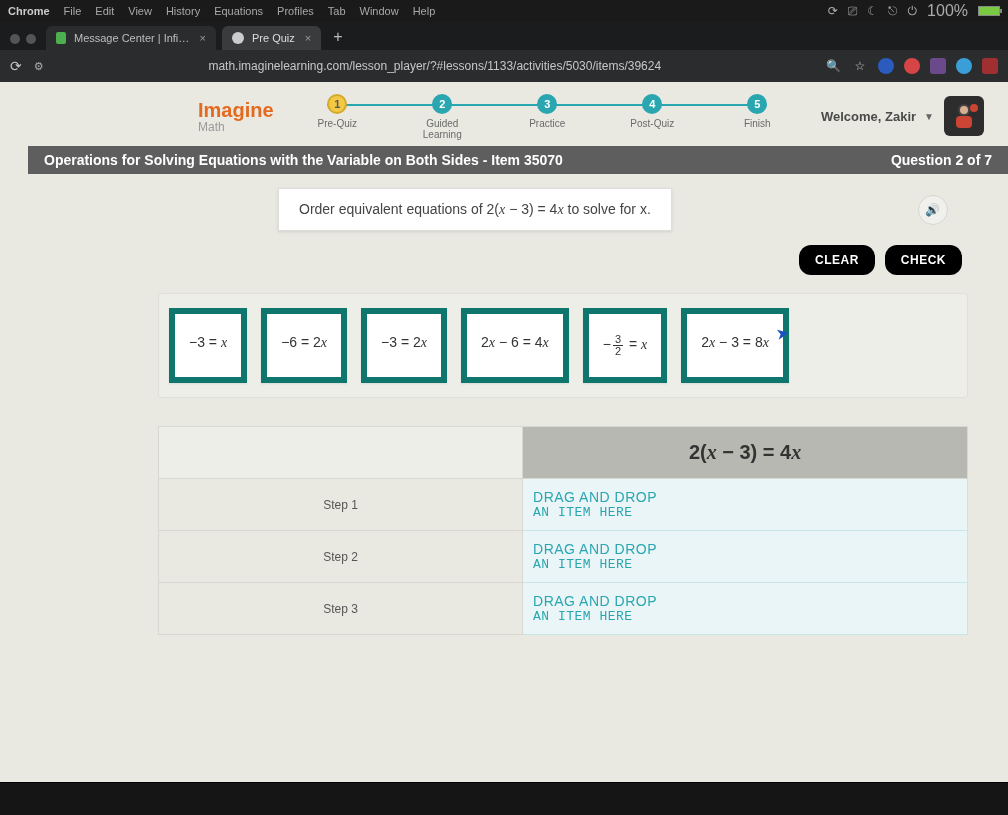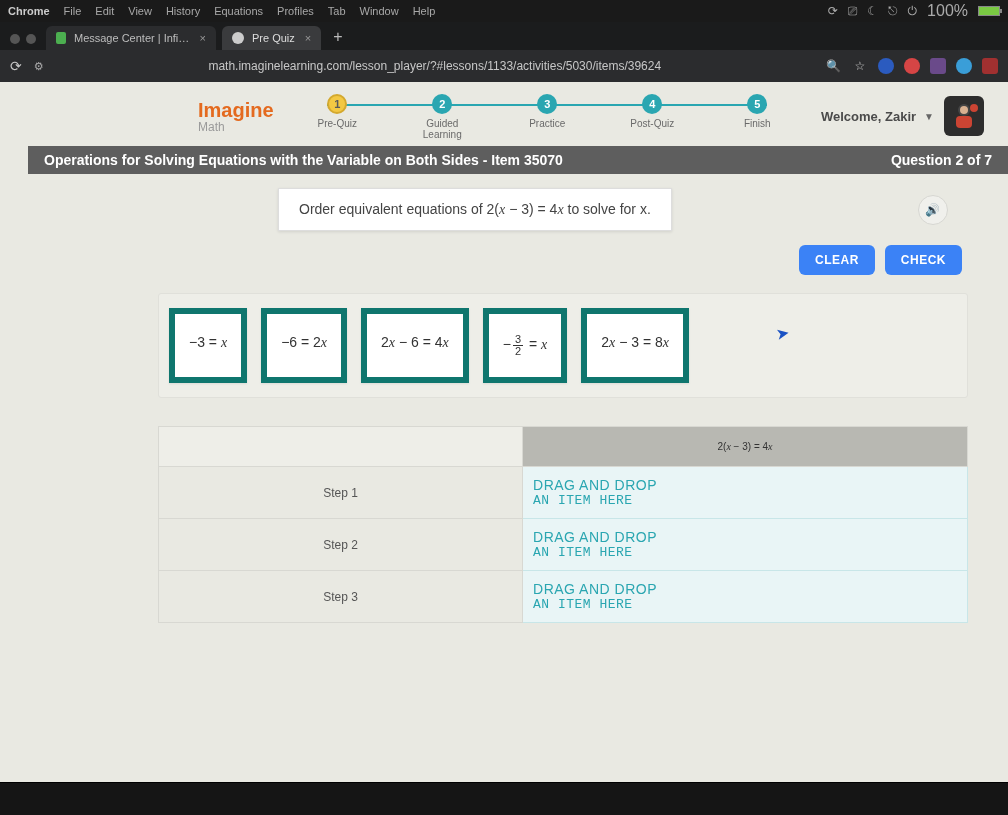--- a/index.html
+++ b/index.html
@@ -55,28 +55,28 @@
   .darkbar{background:#5e5e5e;color:#fff;display:flex;align-items:center;padding:6px 16px;font-size:14px;gap:40px;}
   .darkbar .title{flex:1;font-weight:600;}
   .darkbar .qno{font-weight:600;}
 
   .content{padding:14px 40px 40px 130px;}
   .prompt-row{display:flex;align-items:center;}
   .prompt{background:#fff;border:1px solid #ddd;box-shadow:0 1px 3px rgba(0,0,0,.1);padding:12px 20px;font-size:14px;color:#444;display:inline-block;margin-left:120px;}
   .audio{width:30px;height:30px;border-radius:50%;background:#f0f0ec;border:1px solid #d7d7d2;display:flex;align-items:center;justify-content:center;margin-left:auto;margin-right:20px;font-size:12px;color:#555;}
   
   .btns{display:flex;justify-content:flex-end;gap:10px;margin:14px 6px 18px 0;}
-  .btn{background:#3b82f6;color:#fff;font-size:12px;font-weight:700;padding:8px 16px;border-radius:6px;letter-spacing:.5px;}
+  .btn{background:#000000;color:#fff;font-size:12px;font-weight:700;padding:8px 16px;border-radius:12px;letter-spacing:.5px;}
   
   .tiles-row{background:#eeeee8;border:1px solid #e0e0da;border-radius:3px;padding:14px 10px;display:flex;gap:14px;margin-bottom:28px;}
   .tile{background:#fff;border:6px solid #0f766e;box-shadow:0 1px 2px rgba(0,0,0,.08);padding:20px 14px;font-size:14px;color:#333;font-family:"Times New Roman",serif;white-space:nowrap;}
   
   .table{width:100%;border-collapse:collapse;border:1px solid #d8d8d2;}
   .table td{border:1px solid #d8d8d2;padding:0;}
-  .table .given{background:#b8b8b2;text-align:center;padding:14px;font-family:"Times New Roman",serif;font-size:10px;color:#333;}
+  .table .given{background:#b8b8b2;text-align:center;padding:14px;font-family:"Times New Roman",serif;font-size:20px;color:#333;font-weight:bold;}
   .table .steplabel{width:45%;text-align:center;font-size:12px;color:#555;padding:18px;}
   .table .drop{width:55%;background:#e9f5f6;text-align:left;padding:10px;border:1px solid #c8e6e8;}
   .drop .d1{color:#2aa6b1;font-size:14px;font-weight:500;letter-spacing:.5px;}
   .drop .d2{color:#2aa6b1;font-size:13px;font-weight:500;letter-spacing:.5px;font-family:Liberation Mono, monospace;}
 
   .math{font-family:"Times New Roman", serif;font-style:italic;}
   .math .n{font-style:normal;}
   .frac{display:inline-flex;flex-direction:column;align-items:center;vertical-align:middle;font-size:11px;line-height:1;margin:0 2px;}
   .frac .top{border-bottom:1px solid #333;padding:0 2px;}
 
@@ -208,20 +208,21 @@
     </div>
 
     <div class="btns">
       <div class="btn">CLEAR</div>
       <div class="btn">CHECK</div>
     </div>
 
     <div class="tiles-row">
       <div class="tile math"><span class="n">−3 = </span>x</div>
       <div class="tile math"><span class="n">−6 = 2</span>x</div>
+      <div class="tile math"><span class="n">−3 = 2</span>x</div>
       <div class="tile math"><span class="n">2</span>x<span class="n"> − 6 = 4</span>x</div>
       <div class="tile math"><span class="n">−</span><span class="frac">
             <span class="top n">3</span>
             <span class="n">2</span>
           </span><span class="n"> = </span>x</div>
       <div class="tile math"><span class="n">2</span>x<span class="n"> − 3 = 8</span>x</div>
     </div>
 
     <table class="table">
       <tbody>

